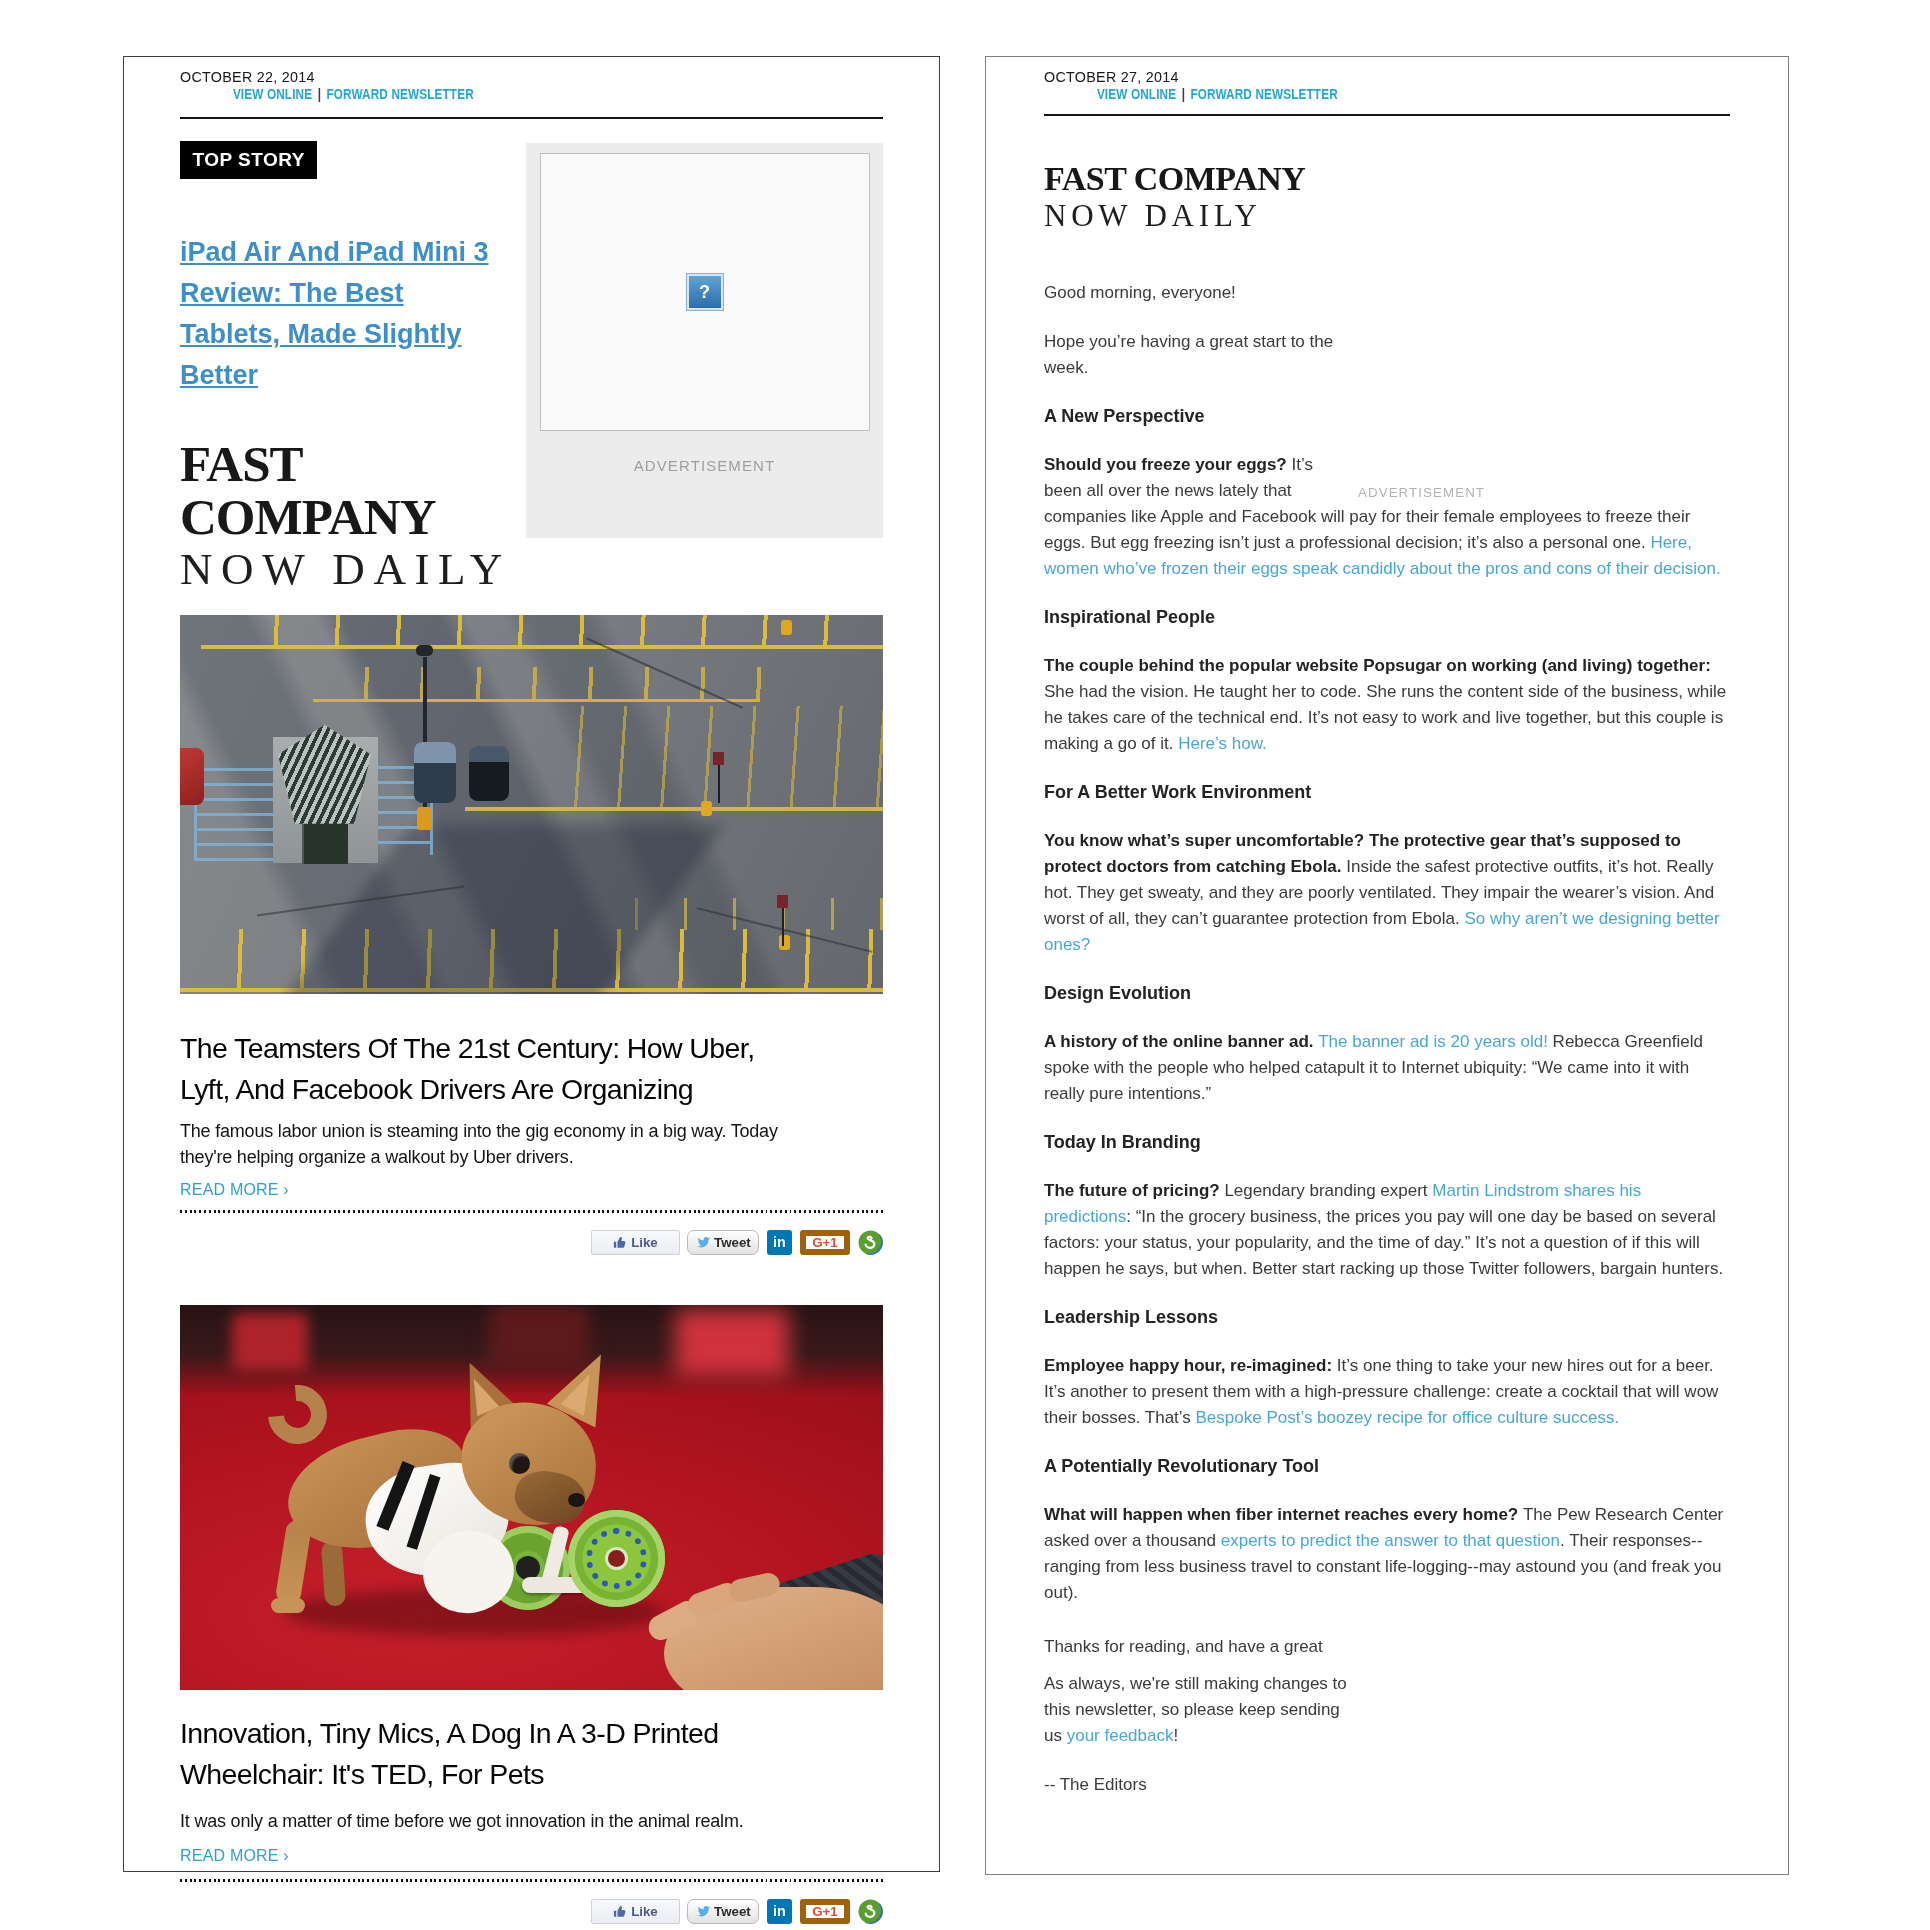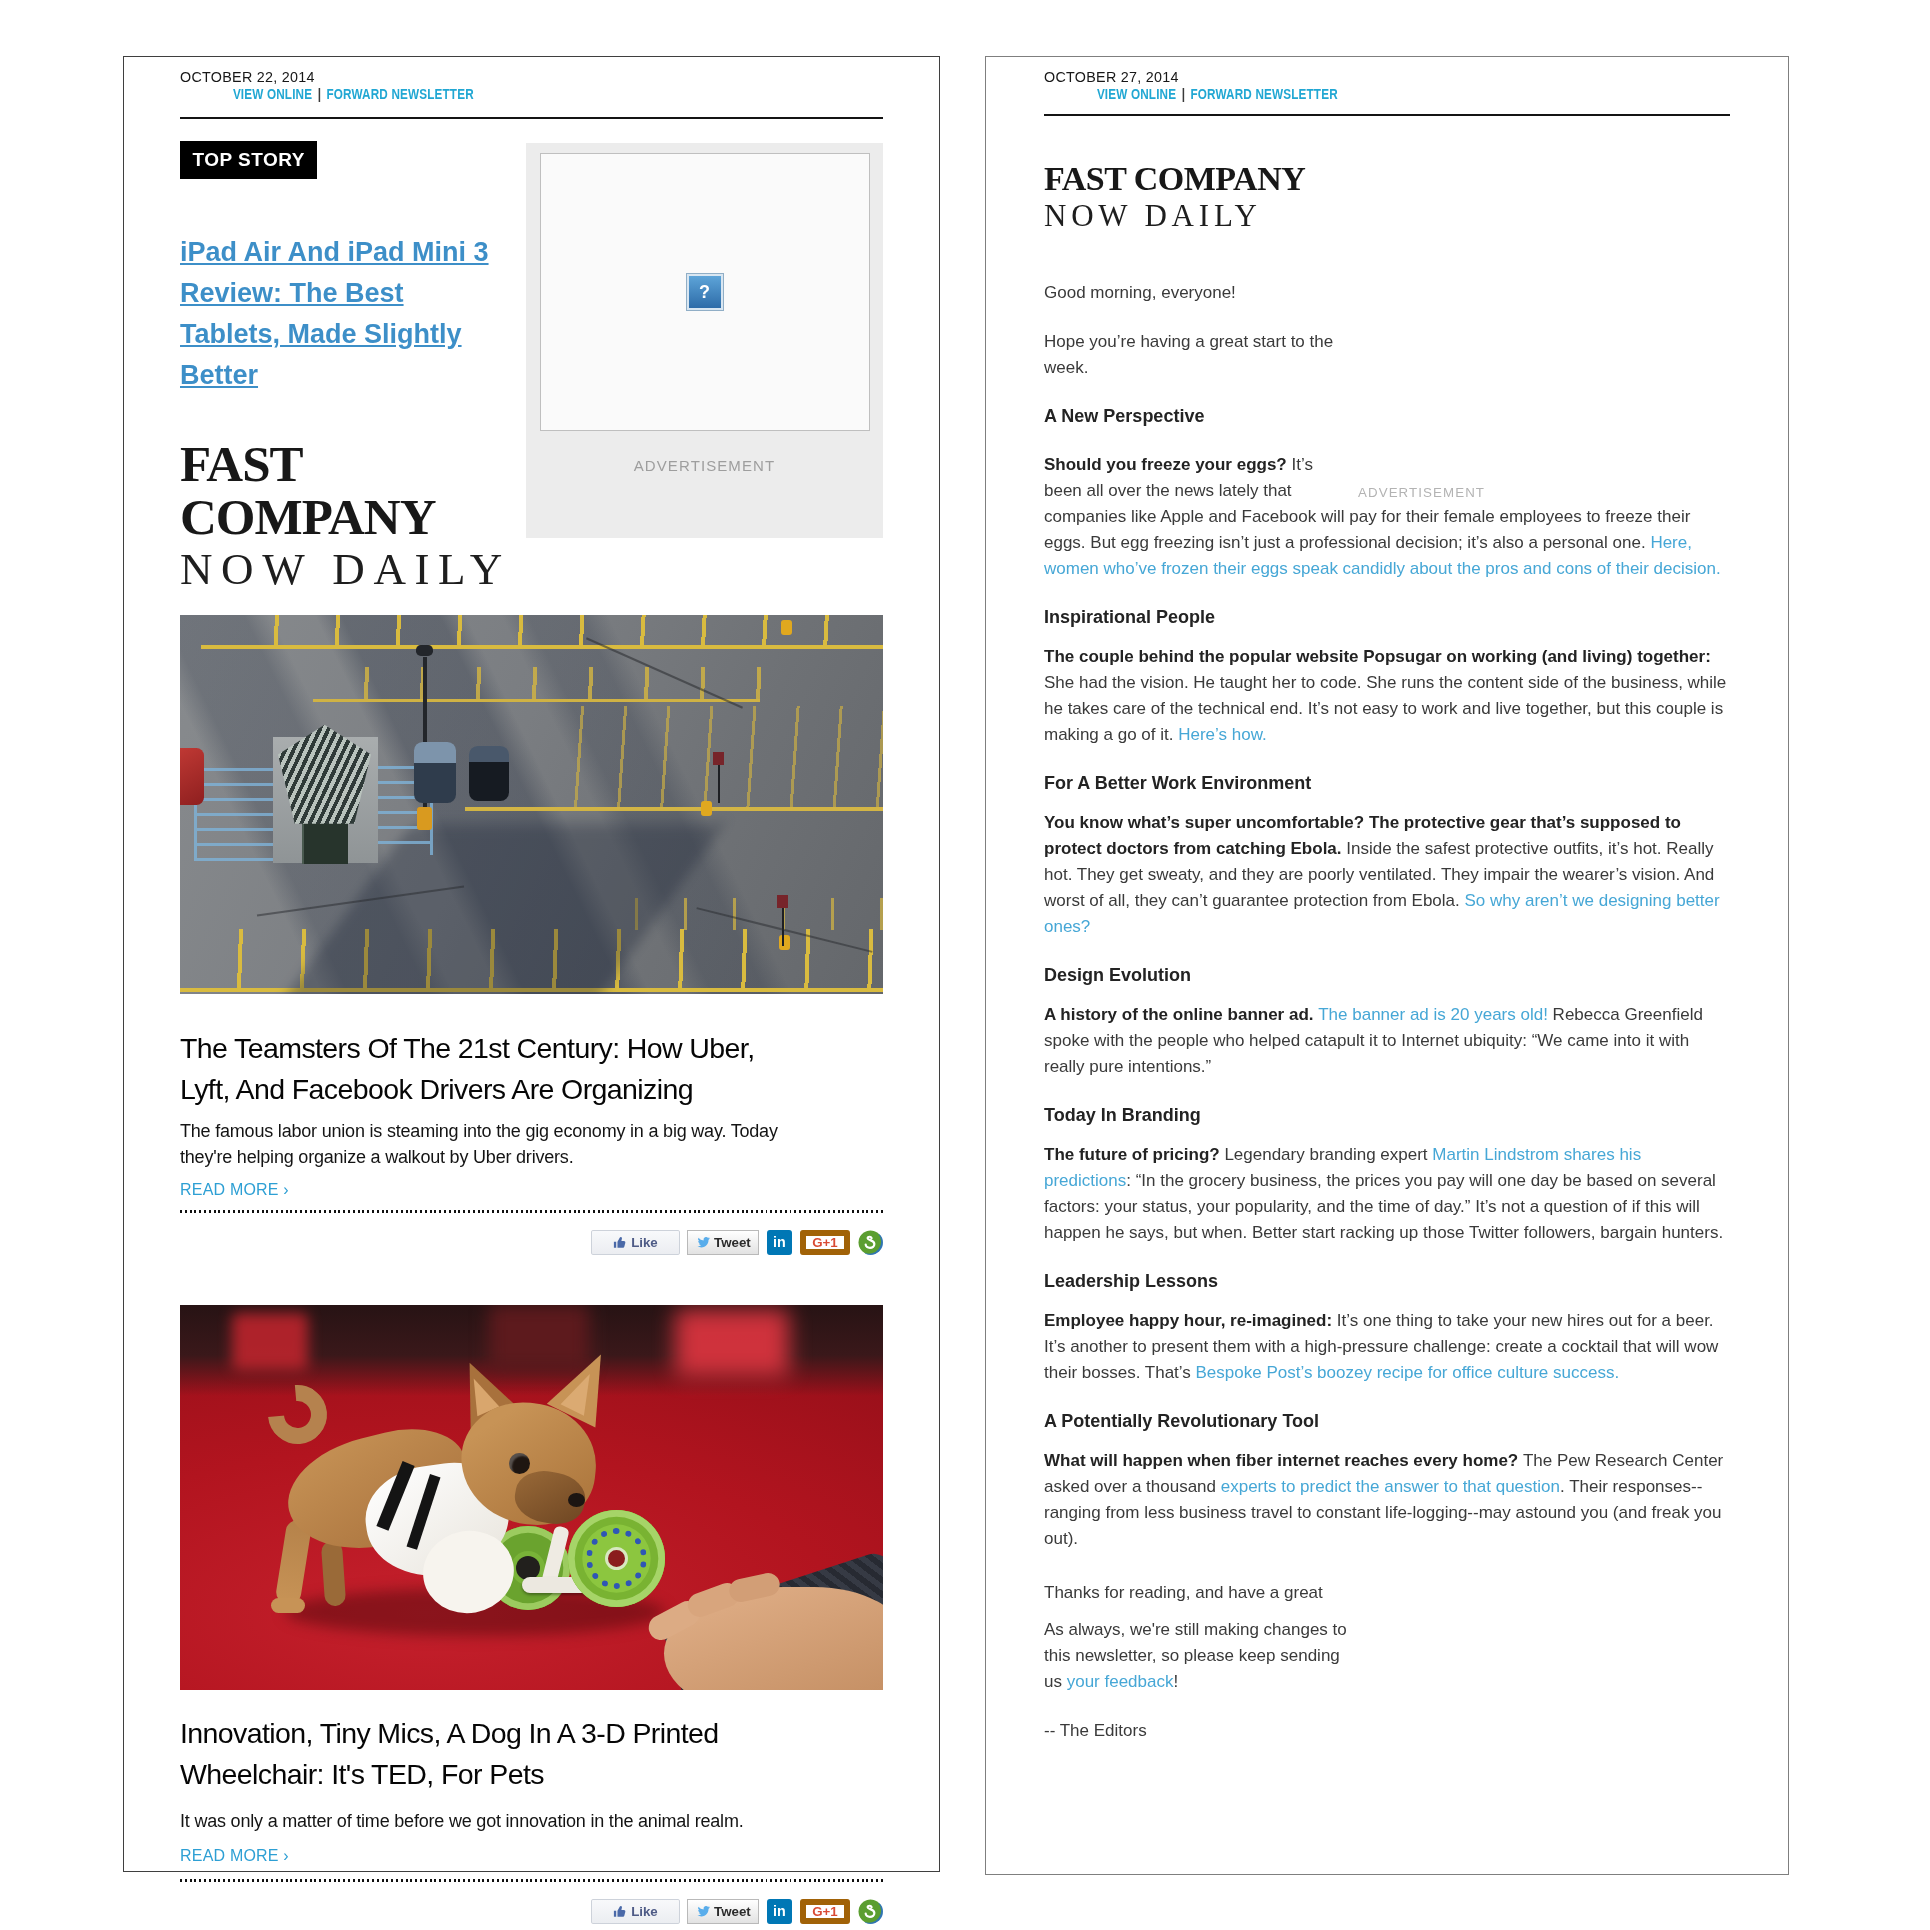--- a/index.html
+++ b/index.html
@@ -49,37 +49,37 @@
   .story2-body{margin-top:12.4px;}
   .story-body div{font-size:18px;line-height:26px;color:#141414;letter-spacing:-0.2px;}
   .read-more{margin-top:10.5px;font-size:16px;color:#2d9fd4;letter-spacing:0.2px;cursor:pointer;}
   .story2-rm{margin-top:13.3px;}
   .dotted{margin-top:11.4px;height:2.9px;background:repeating-linear-gradient(90deg,#101010 0 1.9px,transparent 1.9px 4.8px);}
   .story2-dotted{margin-top:14.3px;}
   .social{margin-top:16px;display:flex;justify-content:flex-end;align-items:center;gap:7.6px;height:26px;}
   .btn{display:flex;align-items:center;gap:3.8px;height:25px;box-sizing:border-box;cursor:pointer;}
   .btn-like{background:linear-gradient(#f8f9fb,#ebedf1);border:1px solid #cdd2da;border-radius:1.9px;padding:0 21px;}
   .btn-like span{font-size:13.3px;font-weight:bold;color:#4e5b86;}
-  .btn-tweet{background:linear-gradient(#ffffff,#e2e2e2);border:1px solid #b9b9b9;border-radius:0;padding:0 7.6px;}
+  .btn-tweet{background:linear-gradient(#ffffff,#e2e2e2);border:1px solid #b9b9b9;border-radius:7px;padding:0 7.6px;}
   .btn-tweet span{font-size:13.3px;font-weight:bold;color:#2b2b2b;}
   .btn-in{width:25px;height:25px;background:#0077b5;border-radius:2.9px;display:flex;align-items:center;justify-content:center;}
   .btn-in span{color:#fff;font-weight:bold;font-size:14.3px;line-height:14.3px;}
   .btn-g{background:#fff;border:6px solid #a16207;border-radius:2.9px;padding:0 6.7px;}
   .btn-g span{font-size:13.3px;font-weight:bold;color:#d94b34;}
   .btn-su{width:25px;height:25px;border-radius:50%;overflow:hidden;padding:0;border:none;}
 
   
   .logo2{margin-top:44px;}
   .logo2 .logo-l1{font-size:34px;line-height:38px;letter-spacing:-0.5px;}
   .logo2 .logo-l2{font-size:31px;line-height:36px;letter-spacing:4.8px;}
   .r-text{font-size:17px;line-height:26px;color:#3a3a3a;}
   .intro1{margin-top:46px;}
   .intro2{margin-top:23px;}
   .r-heading{margin-top:24px;font-size:18px;font-weight:bold;color:#232323;line-height:22px;}
-  .r-para{margin-top:16px;}
+  .r-para{margin-top:25px;}
   .lead-wrap{position:relative;margin-top:25px;}
   .adv-label{position:absolute;left:314px;top:28.5px;font-size:13.3px;letter-spacing:1.1px;color:#b3b3b3;}
   .rest{margin-top:0;}
   .seg-b{font-weight:bold;color:#232323;}
   .seg-link{color:#46a7d6;cursor:pointer;}
   .outro1{margin-top:28.5px;}
   .outro2{margin-top:11px;}
   .sig{margin-top:23px;}
 
   

